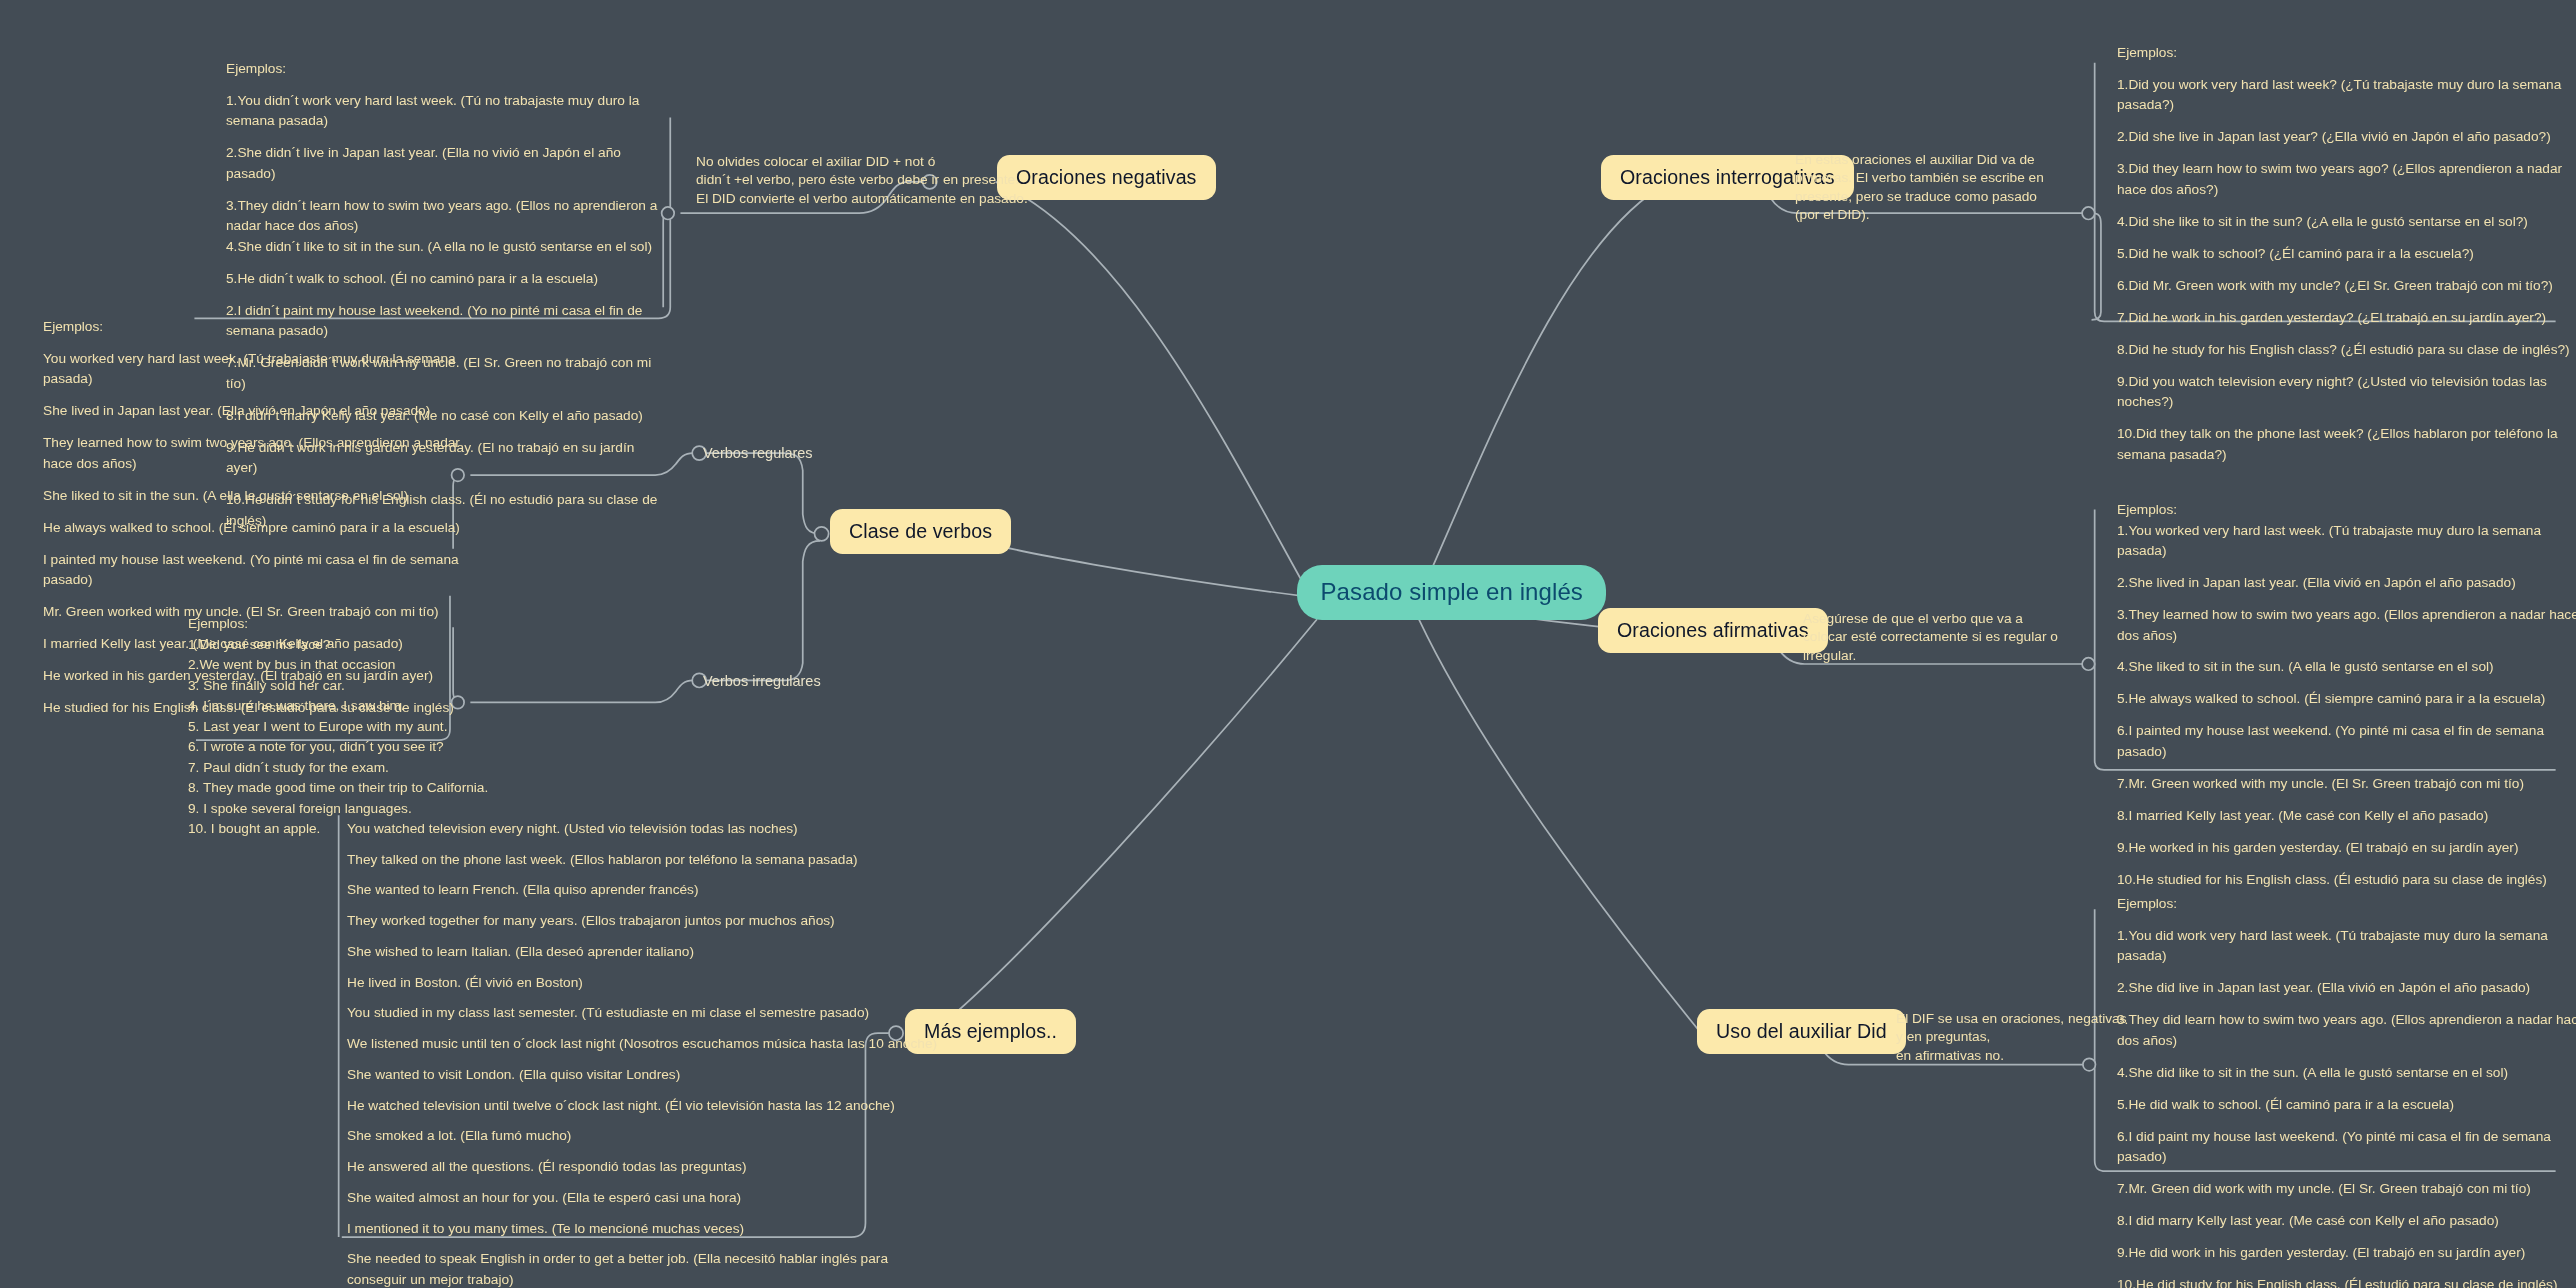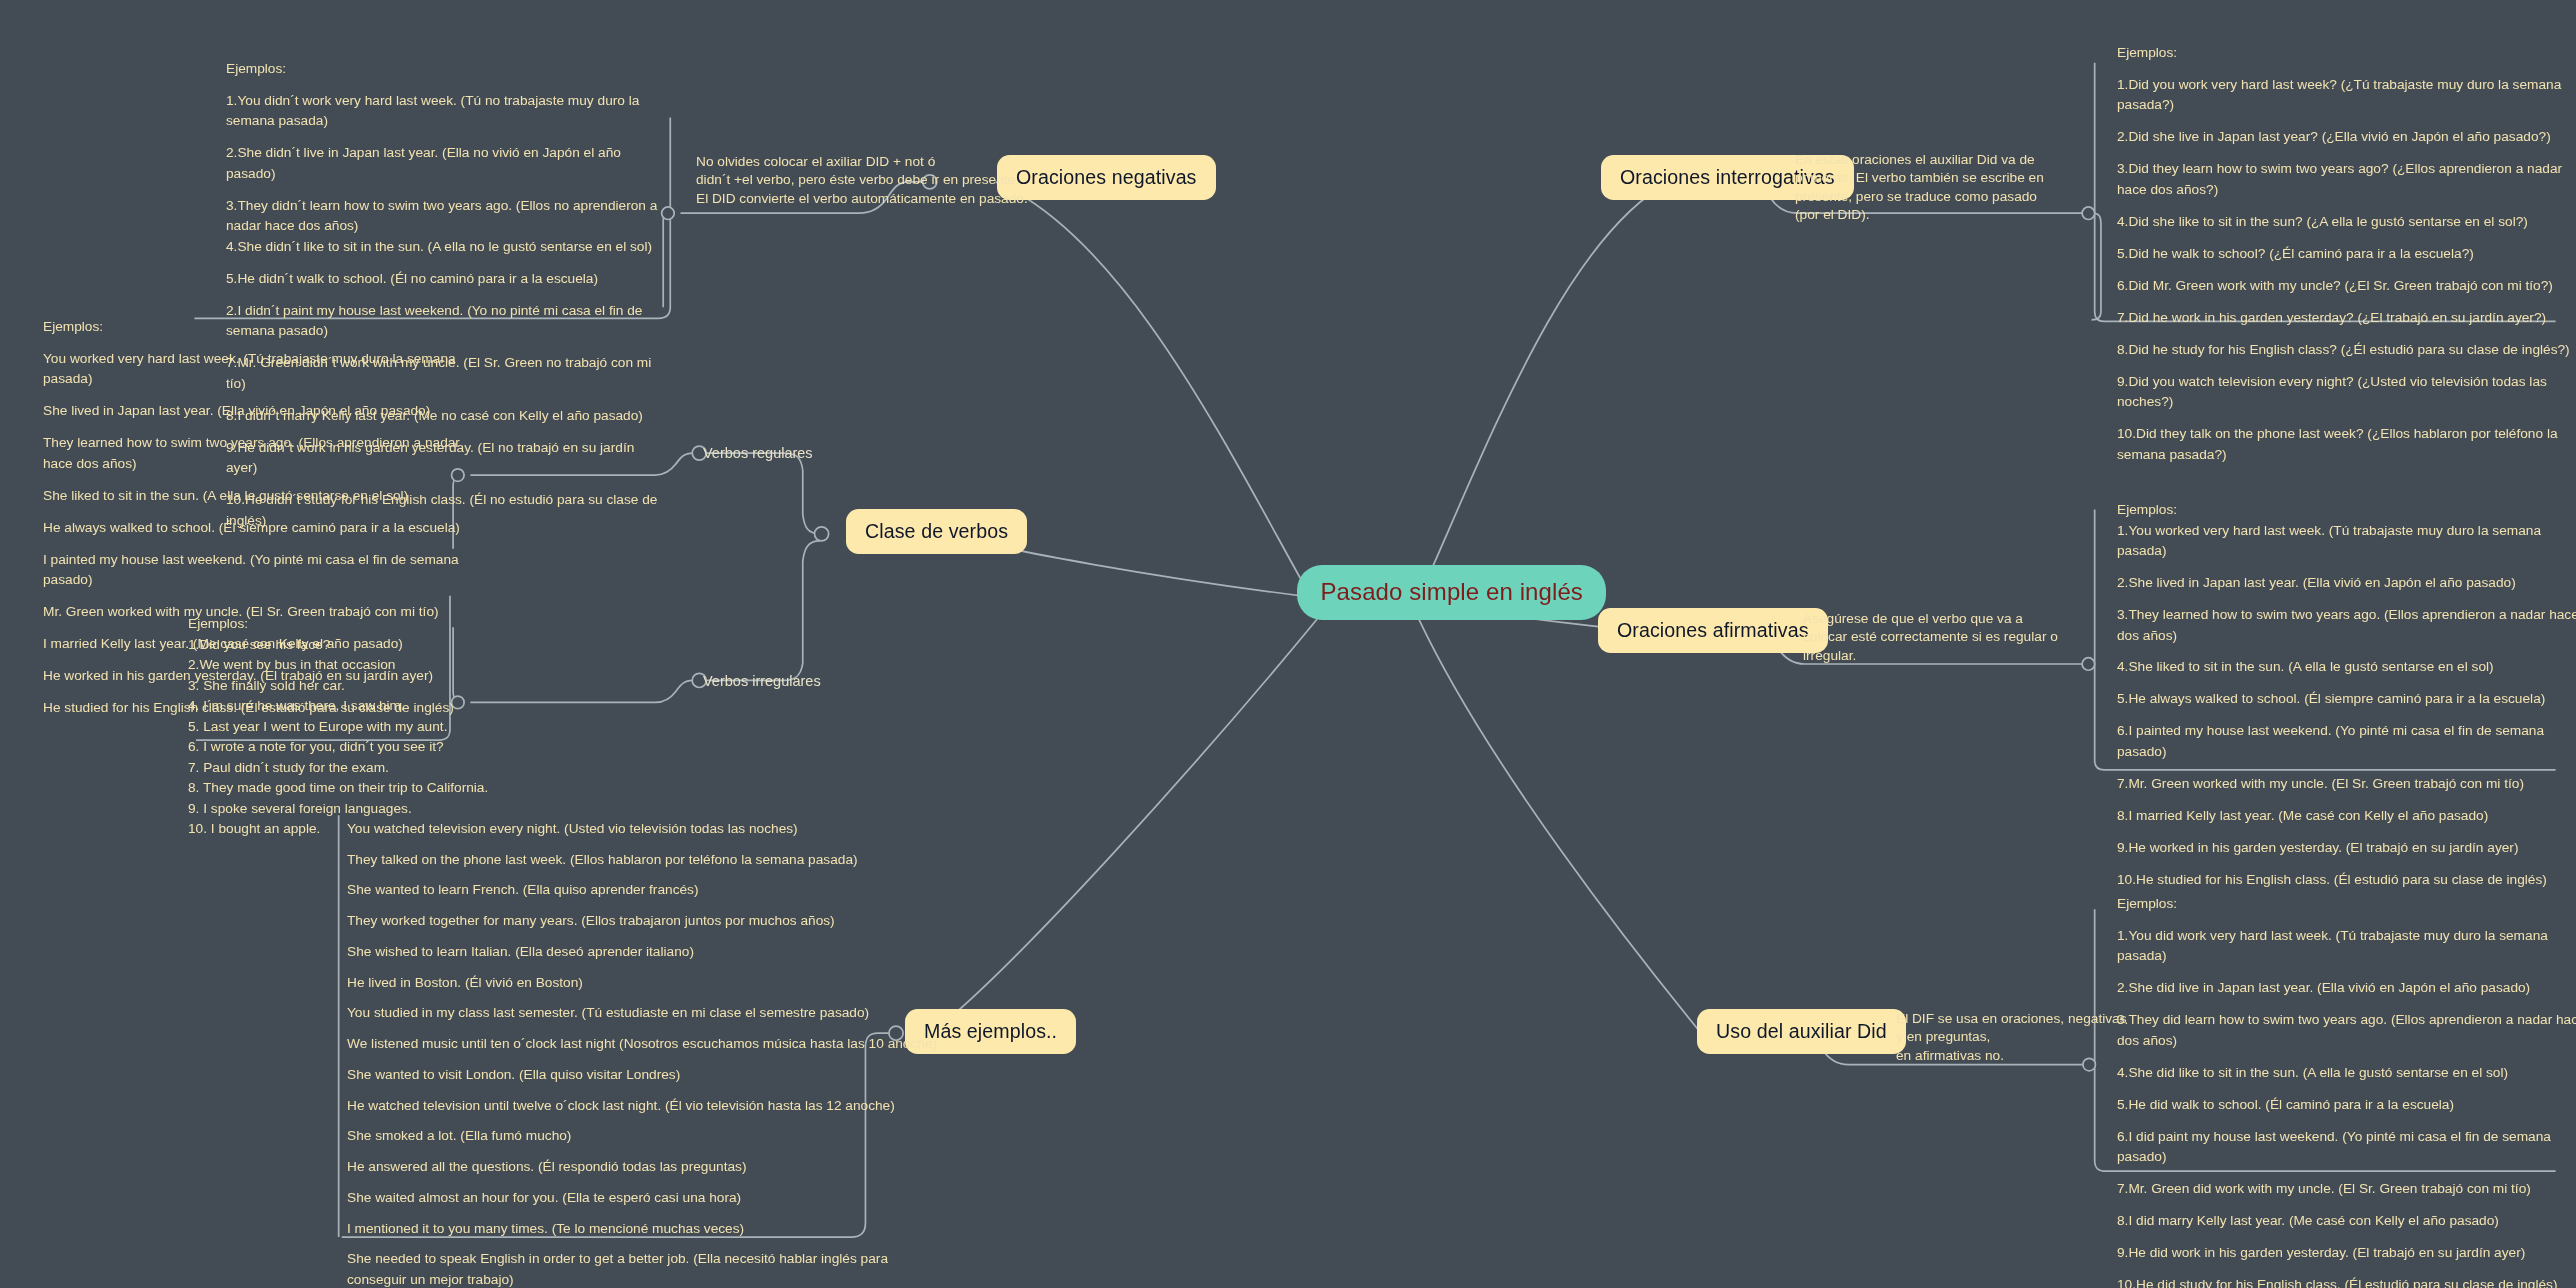--- a/index.html
+++ b/index.html
@@ -46,21 +46,21 @@
     border-radius: 12.5px;
     display: flex;
     align-items: center;
     justify-content: center;
     text-align: center;
     white-space: nowrap;
     letter-spacing: 0.1px;
   }
   .node-root {
     background: #6ed3bb;
-    color: #7f1d1d;
+    color: #0c4a6e;
     font-size: 24px;
     padding: 13.3px 23.5px;
     border-radius: 25px;
   }
   .node-branch {
     background: #fce9ab;
     color: #0f172a;
     font-size: 19.6px;
     padding: 11px 19px;
   }
@@ -161,21 +161,21 @@
   </div>
 
   <div class="node node-branch" style="left:997px; top:155px;">
     <span>Oraciones negativas</span>
   </div>
 
   <div class="node node-branch" style="left:1601px; top:155px;">
     <span>Oraciones interrogativas</span>
   </div>
 
-  <div class="node node-branch" style="left:830px; top:509px;margin-left:16px;">
+  <div class="node node-branch" style="left:830px; top:509px;">
     <span>Clase de verbos</span>
   </div>
 
   <div class="node node-branch" style="left:1598px; top:608px;">
     <span>Oraciones afirmativas</span>
   </div>
 
   <div class="node node-branch" style="left:905px; top:1009px;">
     <span>Más ejemplos..</span>
   </div>

